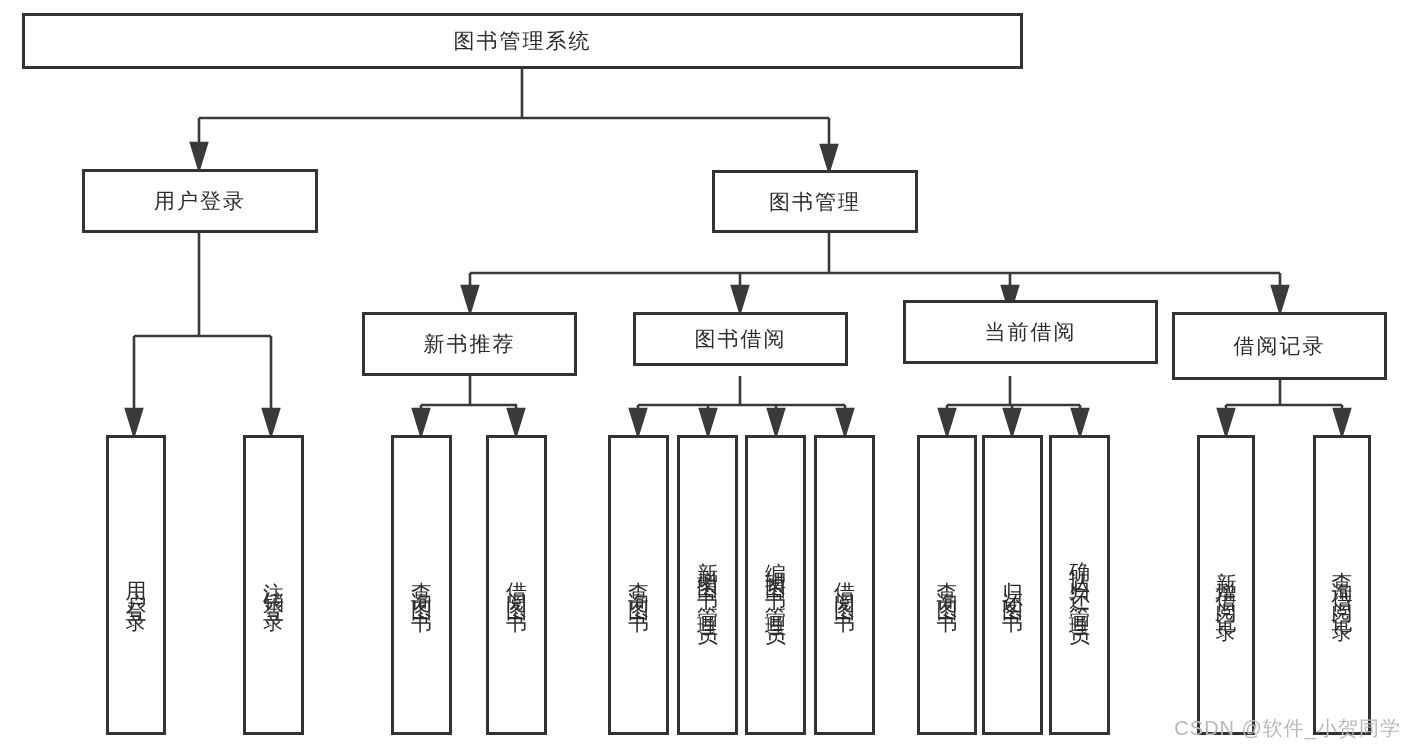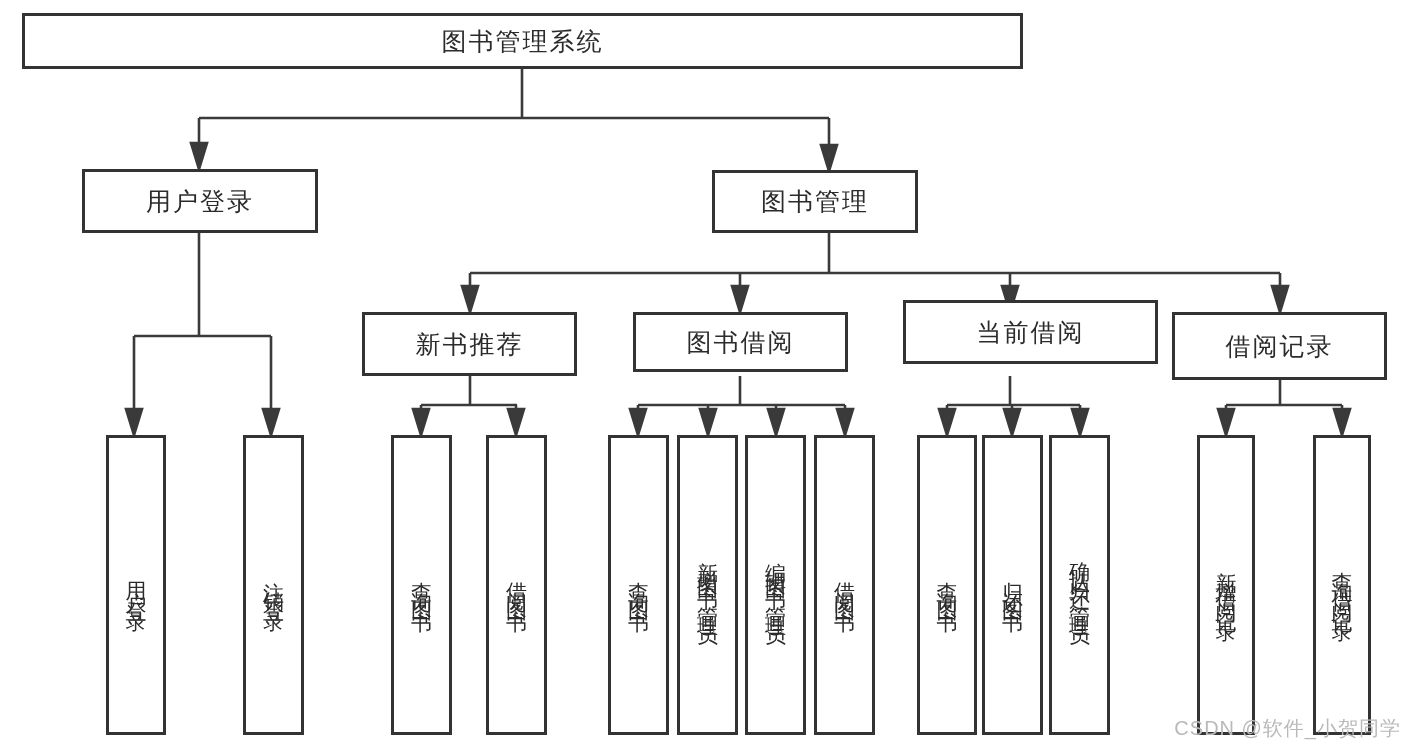--- a/index.html
+++ b/index.html
@@ -21,21 +21,21 @@
   }
   .node {
     position: absolute;
     box-sizing: border-box;
     border: 3px solid #333333;
     background: #ffffff;
     display: flex;
     align-items: center;
     justify-content: center;
     color: #2b2b2b;
-    font-size: 25px;
+    font-size: 21px;
     letter-spacing: 2px;
     text-align: center;
     white-space: nowrap;
   }
   .leaf {
     writing-mode: vertical-rl;
     text-orientation: mixed;
     letter-spacing: 10px;
     font-size: 21px;
     white-space: normal;
@@ -116,21 +116,21 @@
     <polygon points="1226,435 1218,409 1234,409"></polygon>
     <polygon points="1342,435 1334,409 1350,409"></polygon>
   </svg>
 
   <div class="node" style="left:22px; top:13px; width:1001px; height:56px;">图书管理系统</div>
 
   <div class="node" style="left:82px; top:169px; width:236px; height:64px;">用户登录</div>
   <div class="node" style="left:712px; top:170px; width:206px; height:63px;">图书管理</div>
 
   <div class="node" style="left:362px; top:312px; width:215px; height:64px;">新书推荐</div>
-  <div class="node" style="left:633px; top:312px; width:215px; height:60px;">图书借阅</div>
+  <div class="node" style="left:633px; top:312px; width:215px; height:54px;">图书借阅</div>
   <div class="node" style="left:903px; top:300px; width:255px; height:64px;">当前借阅</div>
   <div class="node" style="left:1172px; top:312px; width:215px; height:68px;">借阅记录</div>
 
   <div class="node leaf" style="left:106px; top:435px; width:60px; height:300px;">用户登录</div>
   <div class="node leaf" style="left:243px; top:435px; width:61px; height:300px;">注销登录</div>
 
   <div class="node leaf" style="left:391px; top:435px; width:61px; height:300px;">查询图书</div>
   <div class="node leaf" style="left:486px; top:435px; width:61px; height:300px;">借阅图书</div>
 
   <div class="node leaf" style="left:608px; top:435px; width:61px; height:300px;">查询图书</div>

